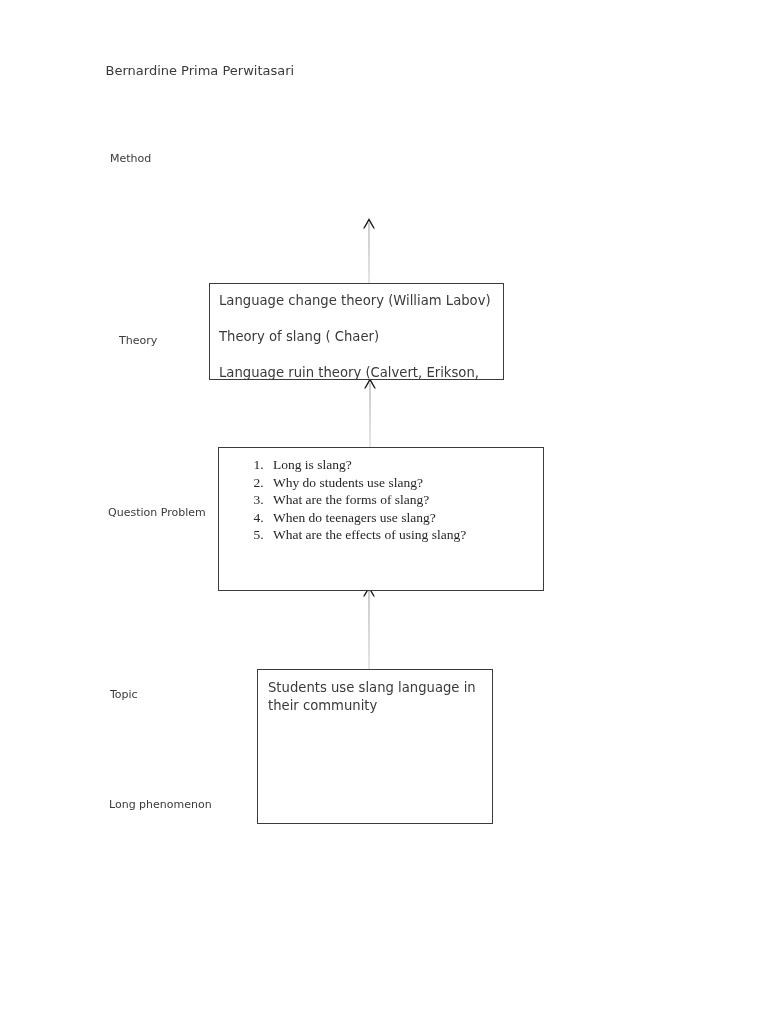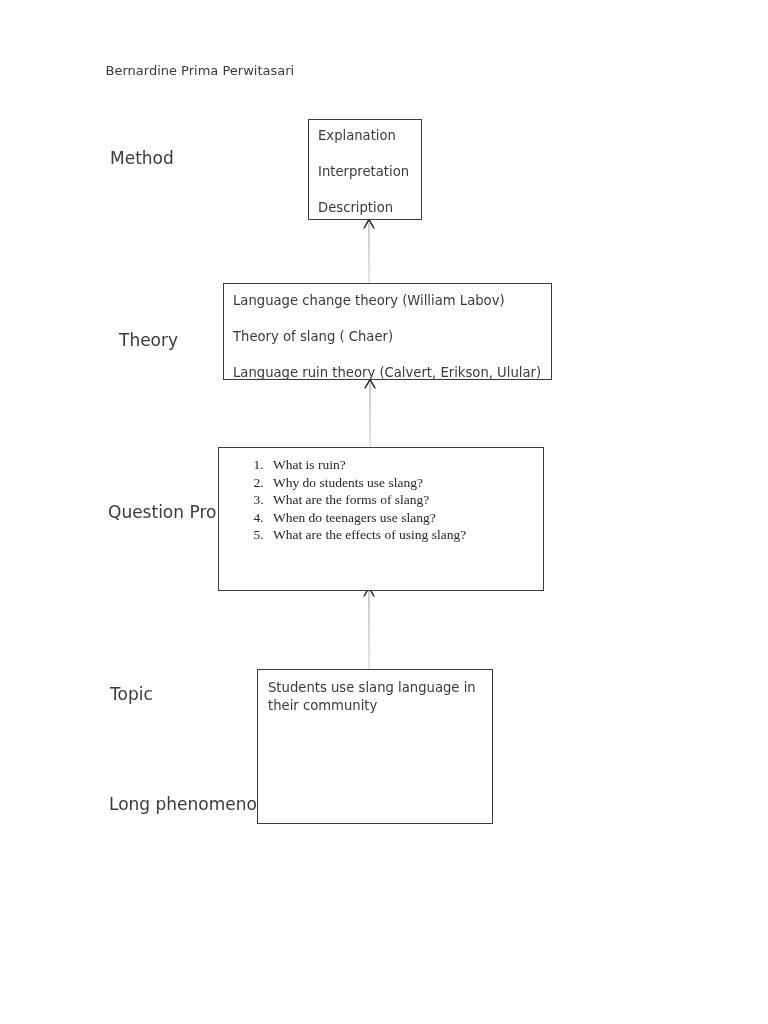--- a/index.html
+++ b/index.html
@@ -31,21 +31,21 @@
     font-size: 13px;
     line-height: 18px;
     color: #3a3a3a;
     white-space: pre;
   }
   .doc-header .line2 { display: block; }
 
   
   .row-label {
     position: absolute;
-    font-size: 17px;
+    font-size: 11px;
     line-height: 17px;
     color: #3a3a3a;
     white-space: nowrap;
   }
   .row-label.clipped {
     overflow: hidden;
     white-space: nowrap;
   }
 
   
@@ -66,21 +66,21 @@
     line-height: 18px;
     color: #3a3a3a;
   }
   .node p + p { margin-top: 18px; }
 
   
   #node-method { left: 308px; top: 119px; width: 114px; height: 101px; }
   #node-method .inner { padding: 7px 9px 0 9px; }
 
   
-  #node-theory { left: 223px; top: 283px; width: 329px; height: 97px; }
+  #node-theory { left: 209px; top: 283px; width: 295px; height: 97px; }
   #node-theory .inner { padding: 8px 9px 0 9px; }
 
   
   #node-question { left: 218px; top: 447px; width: 326px; height: 144px; }
   #node-question .inner { padding: 8px 10px 0 10px; }
   #node-question ol {
     margin: 0;
     padding-left: 38px;
     font-family: "Liberation Serif", "DejaVu Serif", serif;
     font-size: 13.5px;
@@ -153,27 +153,20 @@
   <div class="row-label" style="left:110px; top:150px;">Method</div>
 
   <div class="row-label" style="left:119px; top:332px;">Theory</div>
 
   <div class="row-label clipped" style="left:108px; top:504px; width:110px;">Question Problem</div>
 
   <div class="row-label" style="left:110px; top:686px;">Topic</div>
 
   <div class="row-label" style="left:109px; top:796px;">Long phenomenon</div>
 
-  <div class="node" id="node-method">
-    <div class="inner">
-      <p>Explanation</p>
-      <p>Interpretation</p>
-      <p>Description</p>
-    </div>
-  </div>
 
   <div class="connector" id="arrow-theory-method">
     <div class="stem"></div>
     <div class="head">
       <svg width="13" height="11" viewBox="0 0 13 11">
         <path d="M6.5 0 L12.4 10.6 L10.9 10.6 L6.5 3.1 L2.1 10.6 L0.6 10.6 Z" fill="#1c1c1c"></path>
       </svg>
     </div>
   </div>
 
@@ -190,21 +183,21 @@
     <div class="head">
       <svg width="13" height="11" viewBox="0 0 13 11">
         <path d="M6.5 0 L12.4 10.6 L10.9 10.6 L6.5 3.1 L2.1 10.6 L0.6 10.6 Z" fill="#1c1c1c"></path>
       </svg>
     </div>
   </div>
 
   <div class="node" id="node-question">
     <div class="inner">
       <ol>
-        <li>What is ruin?</li>
+        <li>Long is slang?</li>
         <li>Why do students use slang?</li>
         <li>What are the forms of slang?</li>
         <li>When do teenagers use slang?</li>
         <li>What are the effects of using slang?</li>
       </ol>
     </div>
   </div>
 
   <div class="connector" id="arrow-topic-question">
     <div class="stem"></div>

